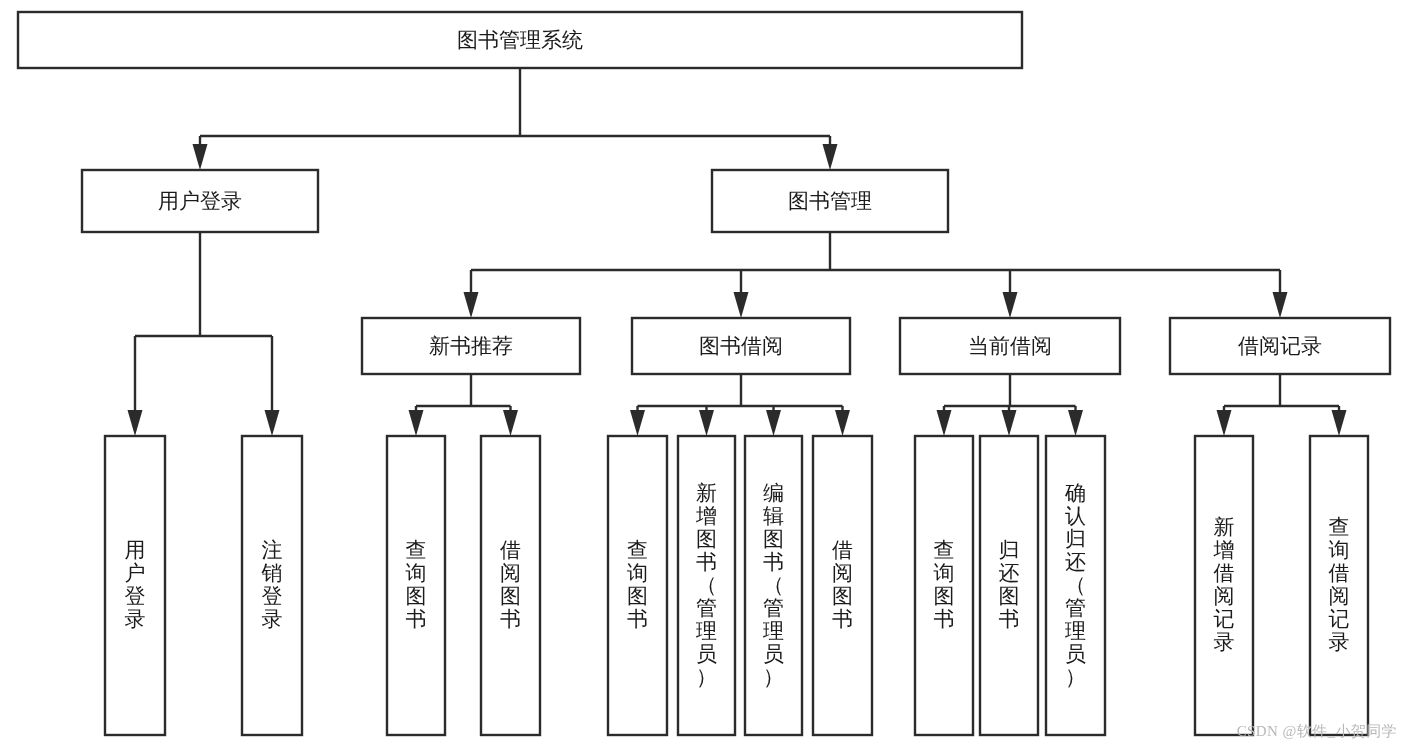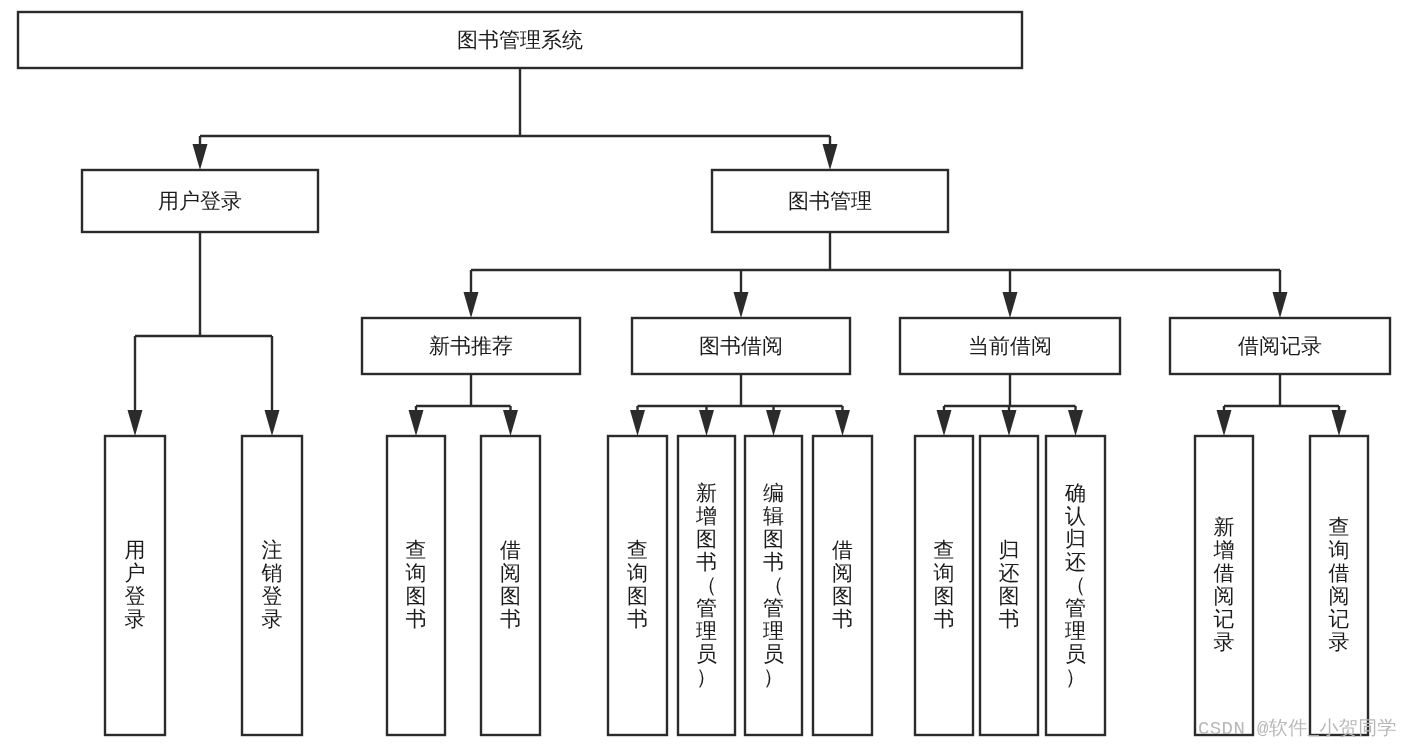--- a/index.html
+++ b/index.html
@@ -53,22 +53,22 @@
   .node-label-vertical {
     fill: #1b1b1b;
     font-family: "Liberation Sans", "DejaVu Sans", sans-serif;
     font-size: 21px;
     text-anchor: middle;
   }
   .watermark {
     position: absolute;
     right: 8px;
     bottom: 6px;
-    font-family: Liberation Mono, monospace;
-    font-size: 19px;
+    font-family: Liberation Serif, serif;
+    font-size: 15px;
     color: #b8b8b8;
     letter-spacing: 0.4px;
     white-space: nowrap;
     user-select: none;
   }
 </style>
 </head>
 <body>
 
 <div id="diagram-root">

